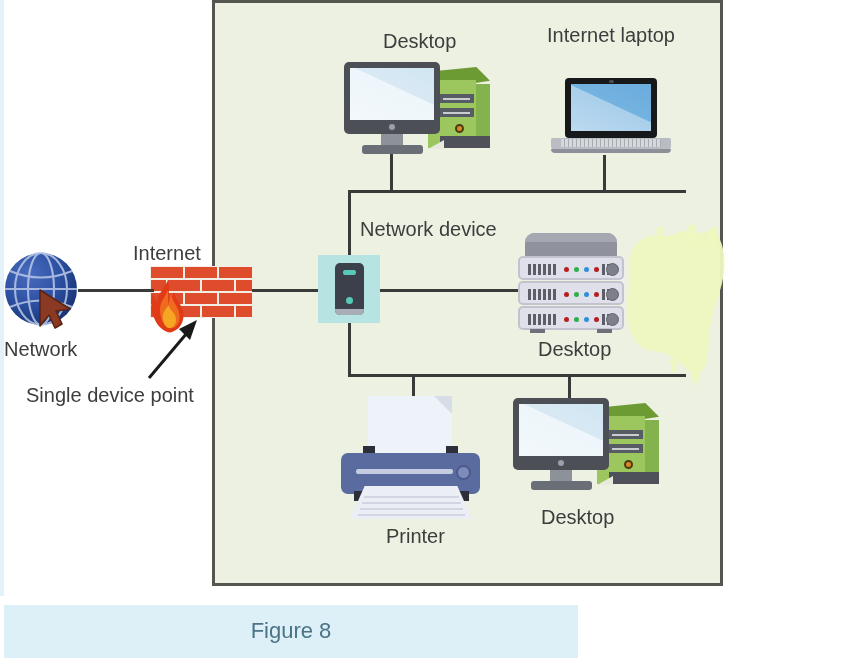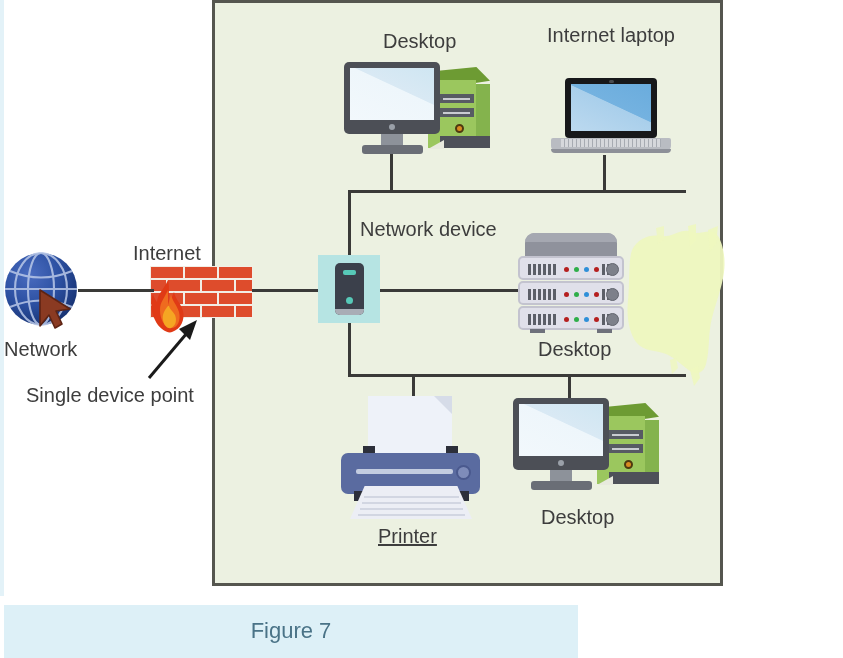--- a/index.html
+++ b/index.html
@@ -357,21 +357,21 @@
   <div class="slot"></div>
   <div class="knob"></div>
   <div class="bfoot-l"></div>
   <div class="bfoot-r"></div>
   <div class="tray"></div>
   <div class="tline" style="left:28px; top:100px; width:95px;"></div>
   <div class="tline" style="left:26px; top:106px; width:99px;"></div>
   <div class="tline" style="left:24px; top:112px; width:103px;"></div>
   <div class="tline" style="left:22px; top:118px; width:107px;"></div>
 </div>
-<div class="label" style="left:378px; top:525px;text-decoration:underline;">Printer</div>
+<div class="label" style="left:386px; top:525px;">Printer</div>
 
 <div class="desktop" id="desktop-bottom" style="left:513px; top:398px; width:150px; height:92px;">
   <div class="tower-top" style="left:84px; top:5px;  width:62px; height:22px; clip-path:polygon(14% 100%, 0 22%, 78% 0, 100% 62%);"></div>
   <div class="tower-main" style="left:84px; top:18px; width:48px; height:68px;"></div>
   <div class="tower-side" style="left:132px; top:22px; width:14px; height:64px;"></div>
   <div class="bay" style="left:96px; top:32px; width:34px; height:9px;"></div>
   <div class="bay-line" style="left:99px; top:36px; width:27px;"></div>
   <div class="bay" style="left:96px; top:46px; width:34px; height:9px;"></div>
   <div class="bay-line" style="left:99px; top:50px; width:27px;"></div>
   <div class="pwr" style="left:111px; top:62px; width:9px; height:9px;"></div>
@@ -396,14 +396,14 @@
              C24 12 12 16 6 28 Z" fill="#eef7bf" opacity="0.95"></path>
     <path d="M82 8 L84 30 L90 22 L92 4 Z" fill="#eef7bf" opacity="0.9"></path>
     <path d="M62 4 L64 24 L70 18 L70 2 Z" fill="#eef7bf" opacity="0.9"></path>
     <path d="M30 6 L32 22 L38 18 L38 4 Z" fill="#eef7bf" opacity="0.85"></path>
     <path d="M64 148 L68 164 L74 156 L72 144 Z" fill="#eef7bf" opacity="0.9"></path>
     <path d="M44 138 L46 152 L52 146 L50 136 Z" fill="#eef7bf" opacity="0.85"></path>
   </svg>
 </div>
 
 <div id="caption-band">
-  <div id="caption-text">Figure 7</div>
+  <div id="caption-text">Figure 8</div>
 </div>
 
 </body></html>

